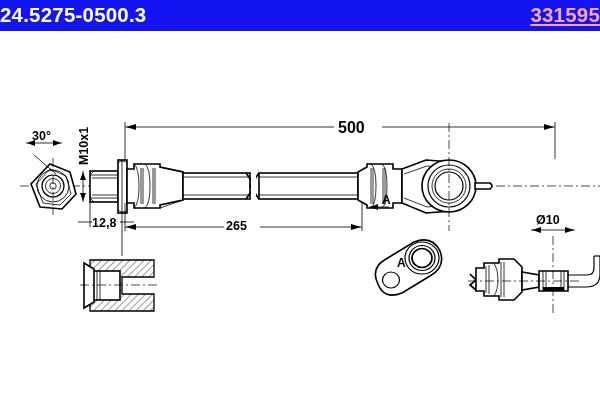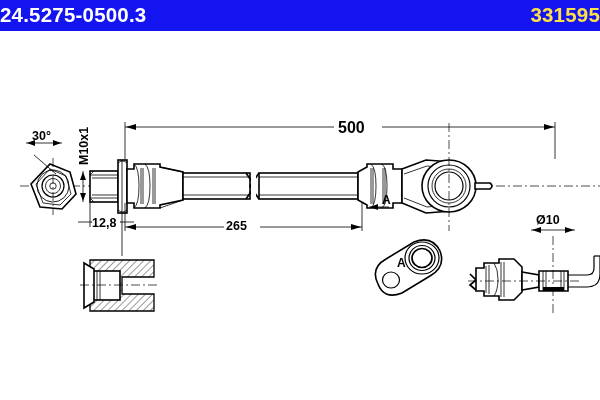--- a/index.html
+++ b/index.html
@@ -78,21 +78,21 @@
   .nofill { fill: none; }
 </style>
 </head>
 <body>
 
 <div id="app">
 
   <div id="header-bar" style="background: rgb(20, 20, 240);">
     <span class="htxt" style="color: rgb(255, 255, 255);">24.5275-0500.3</span>
     <span class="hgap"></span>
-    <span class="htxt" style="color: #fde047;">331595</span>
+    <span class="htxt" style="color: #fca5a5; text-decoration: underline;">331595</span>
   </div>
 
   <div id="drawing-area">
     <svg width="600" height="369" viewBox="0 0 600 369">
 
       <line class="ctr" x1="8" y1="155" x2="590" y2="155"></line>
 
       <g>
 
         <polygon class="wht2" points="38,133 58,141 64,163 50,178 28,176 19,153"></polygon>

